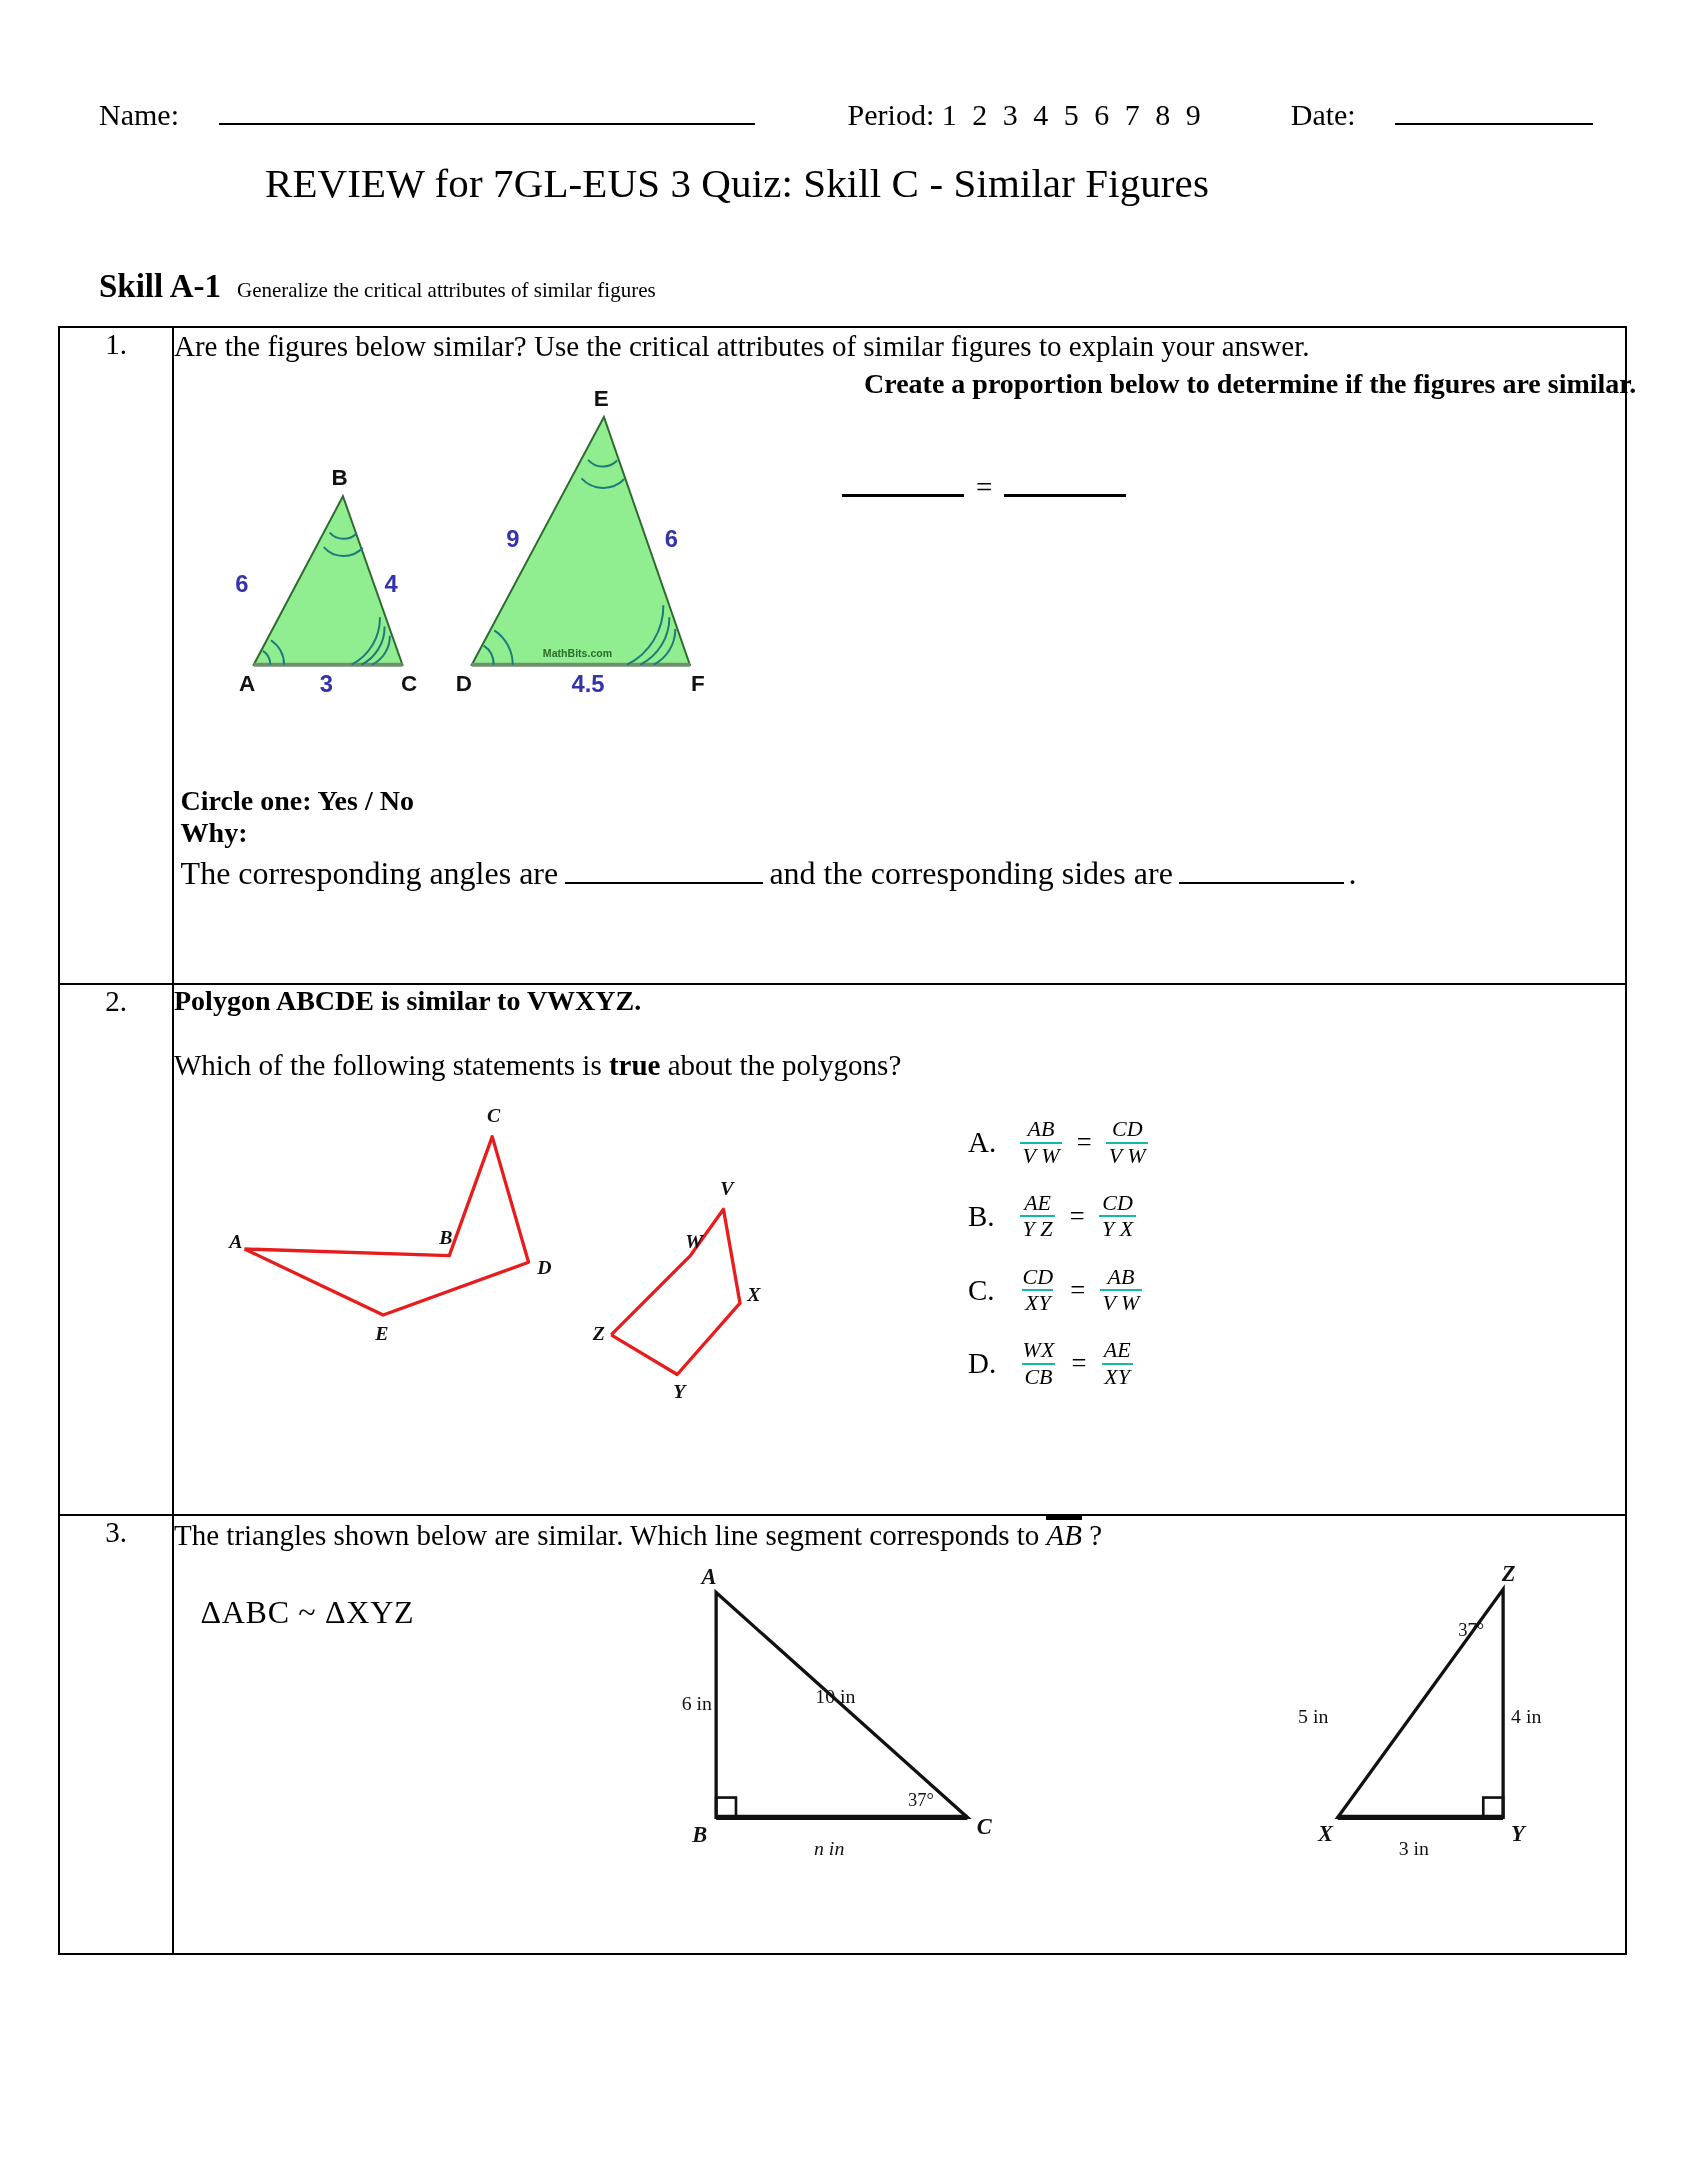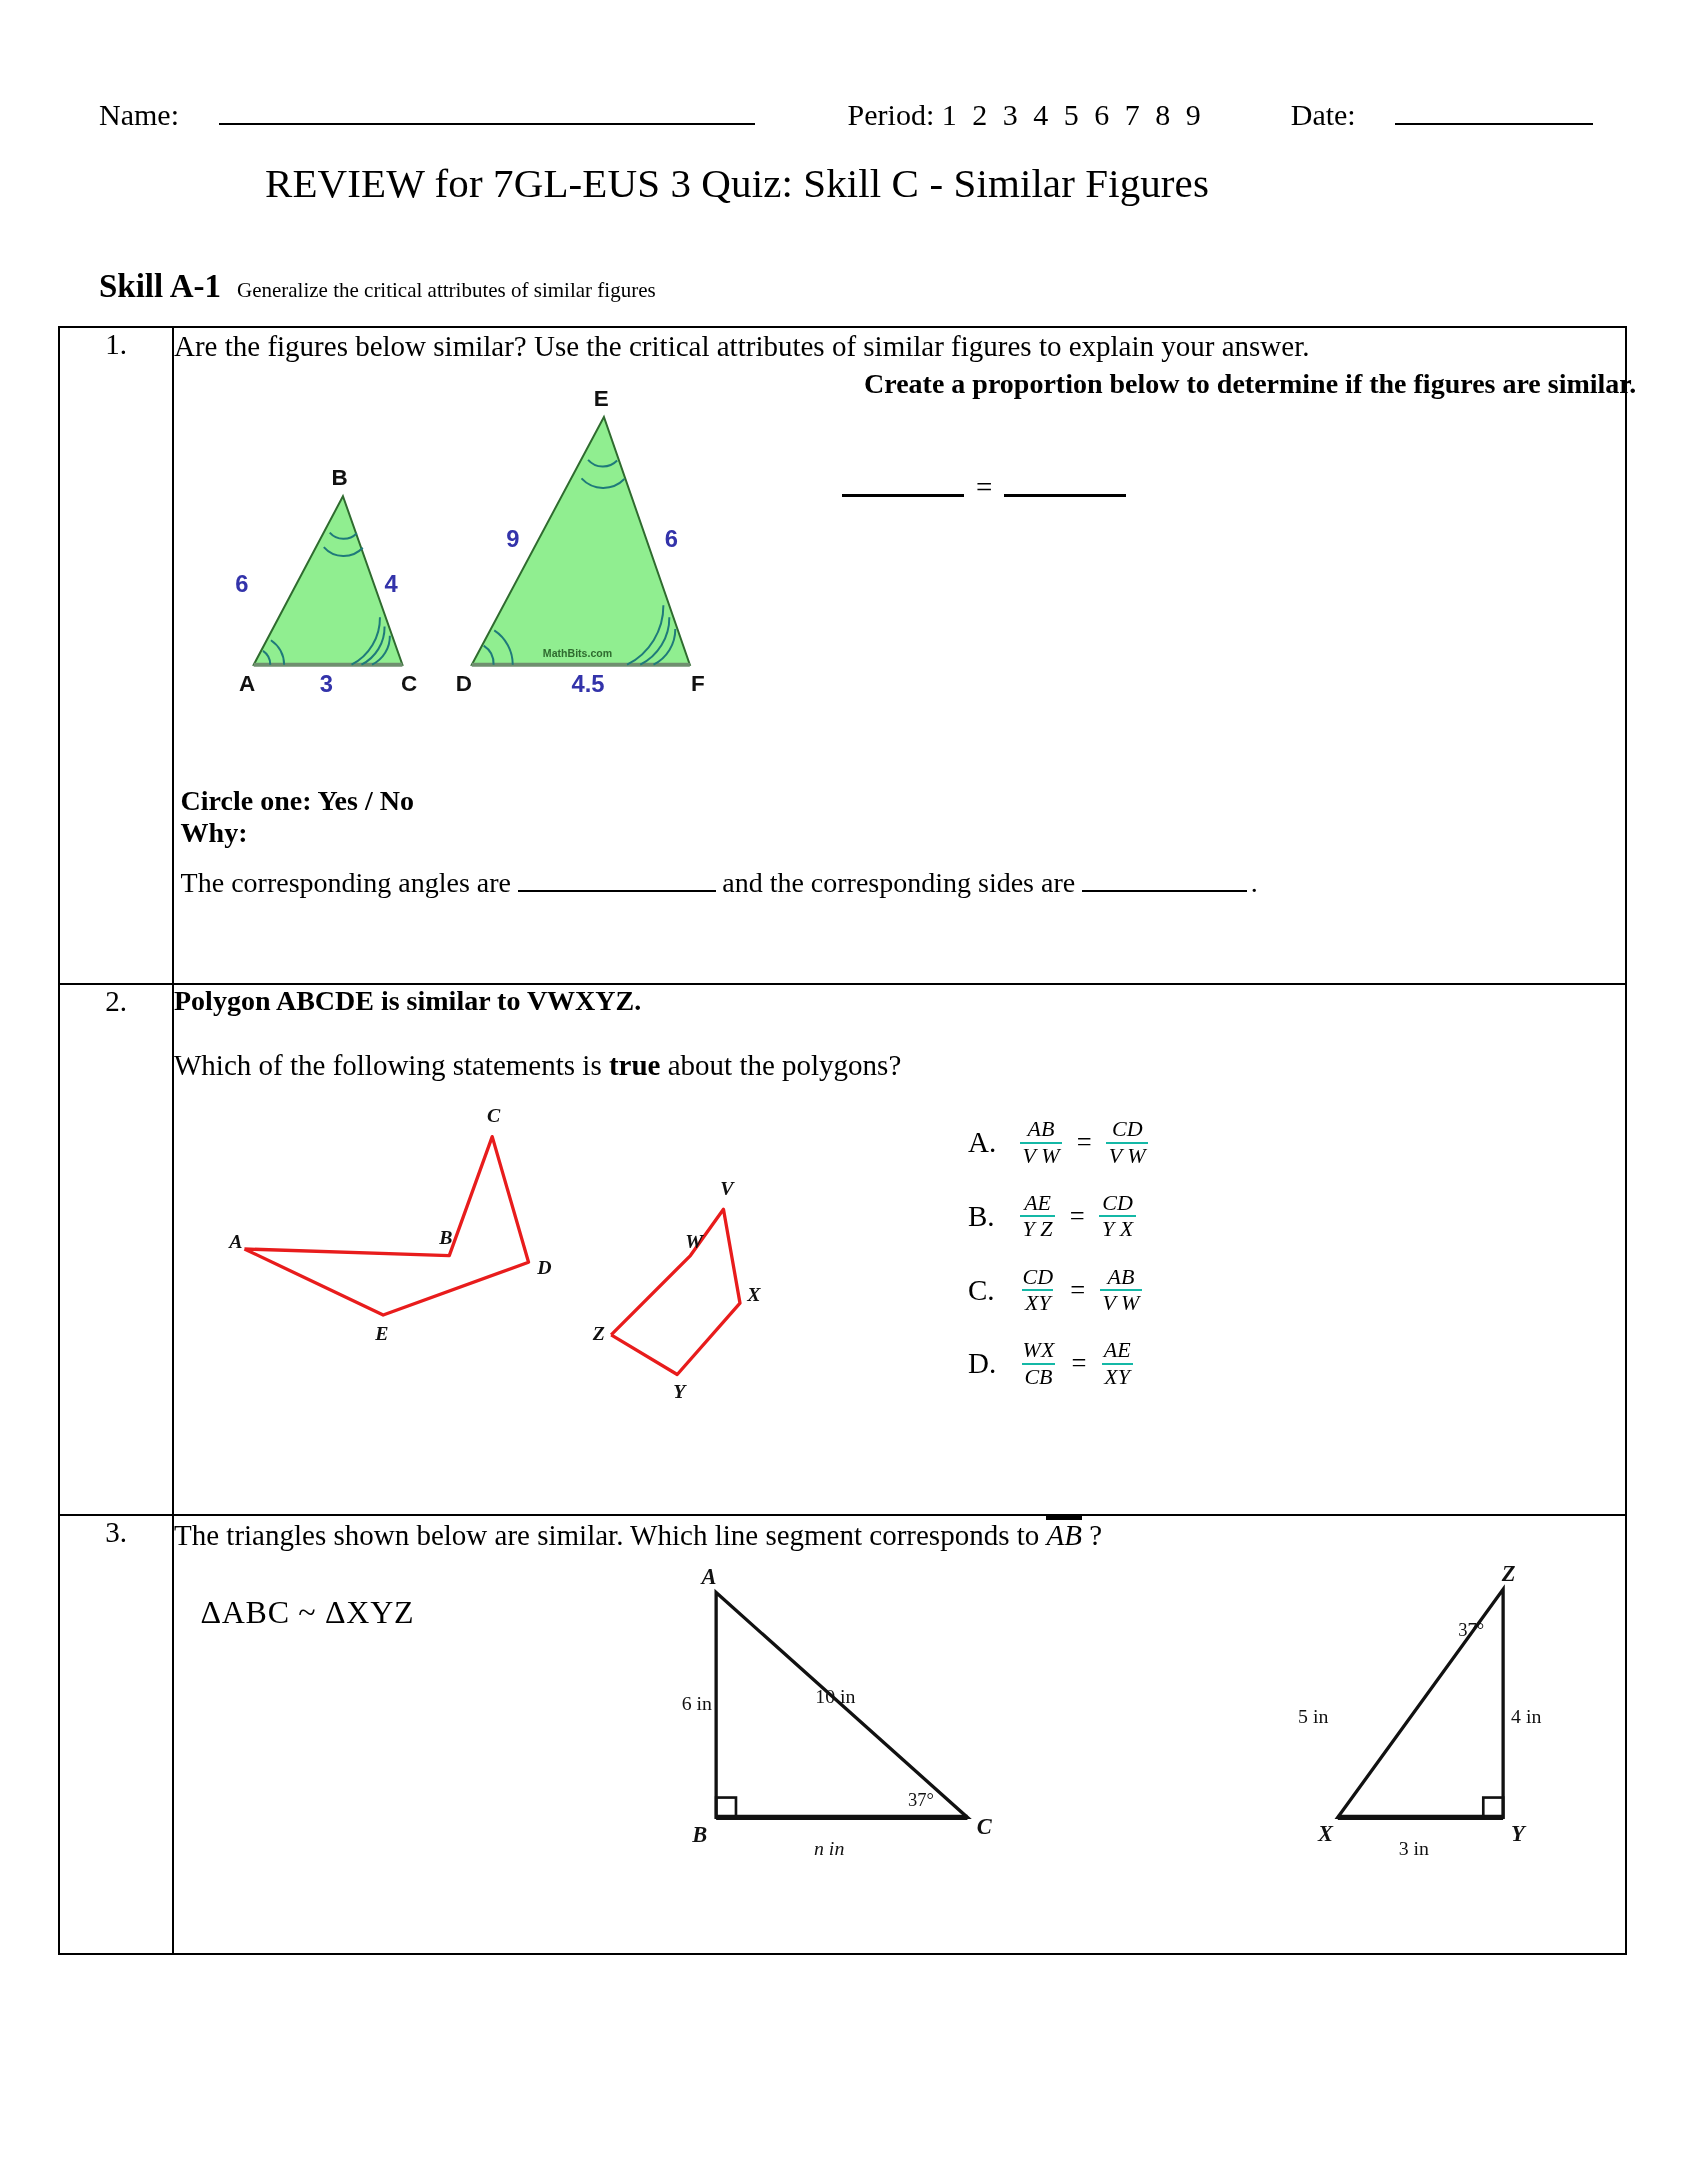--- a/index.html
+++ b/index.html
@@ -55,21 +55,21 @@
   .q1-wrap { position:relative; height:655px; }
   .q1-figure { position:absolute; left:53px; top:46px; width:516px; height:370px; }
   .q1-right { position:absolute; left:668px; top:38px; width:814px; }
   .q1-prompt { font-size:28px; font-weight:bold; line-height:1.3;margin-left:22px; }
   .prop-row { margin-top:69px; display:flex; align-items:center; font-size:28px; }
   .prop-blank { display:inline-block; width:122px; border-bottom:3.3px solid #000; height:0.55em; }
   .prop-eq { margin:0 12px; font-size:29px; }
   .q1-bottom { position:absolute; left:6.6px; top:457px; width:1475px; font-size:28px; }
   .q1-bottom .circle-one { font-weight:bold; }
   .q1-bottom .why { font-weight:bold; }
-  .fill-sentence { margin-top:16px; font-size:28px; display:flex; align-items:baseline; flex-wrap:nowrap; }
+  .fill-sentence { margin-top:4px; font-size:32px; display:flex; align-items:baseline; flex-wrap:nowrap; }
   .fs-blank1 { display:inline-block; width:198px; border-bottom:2.6px solid #000; height:0.9em; margin:0 6.6px; }
   .fs-blank2 { display:inline-block; width:165px; border-bottom:2.6px solid #000; height:0.9em; margin:0 4px 0 6.6px; }
 
   
   .q2-wrap { position:relative; height:529px; }
   .q2-title { font-size:28px; font-weight:bold; }
   .q2-sub { font-size:29px; margin-top:32px; }
   .q2-figure { position:absolute; left:40px; top:112px; width:715px; height:370px; }
   .q2-choices { position:absolute; left:794px; top:132px; width:595px; }
   .choice { display:flex; align-items:center; margin-bottom:22.5px; font-size:29px; }

